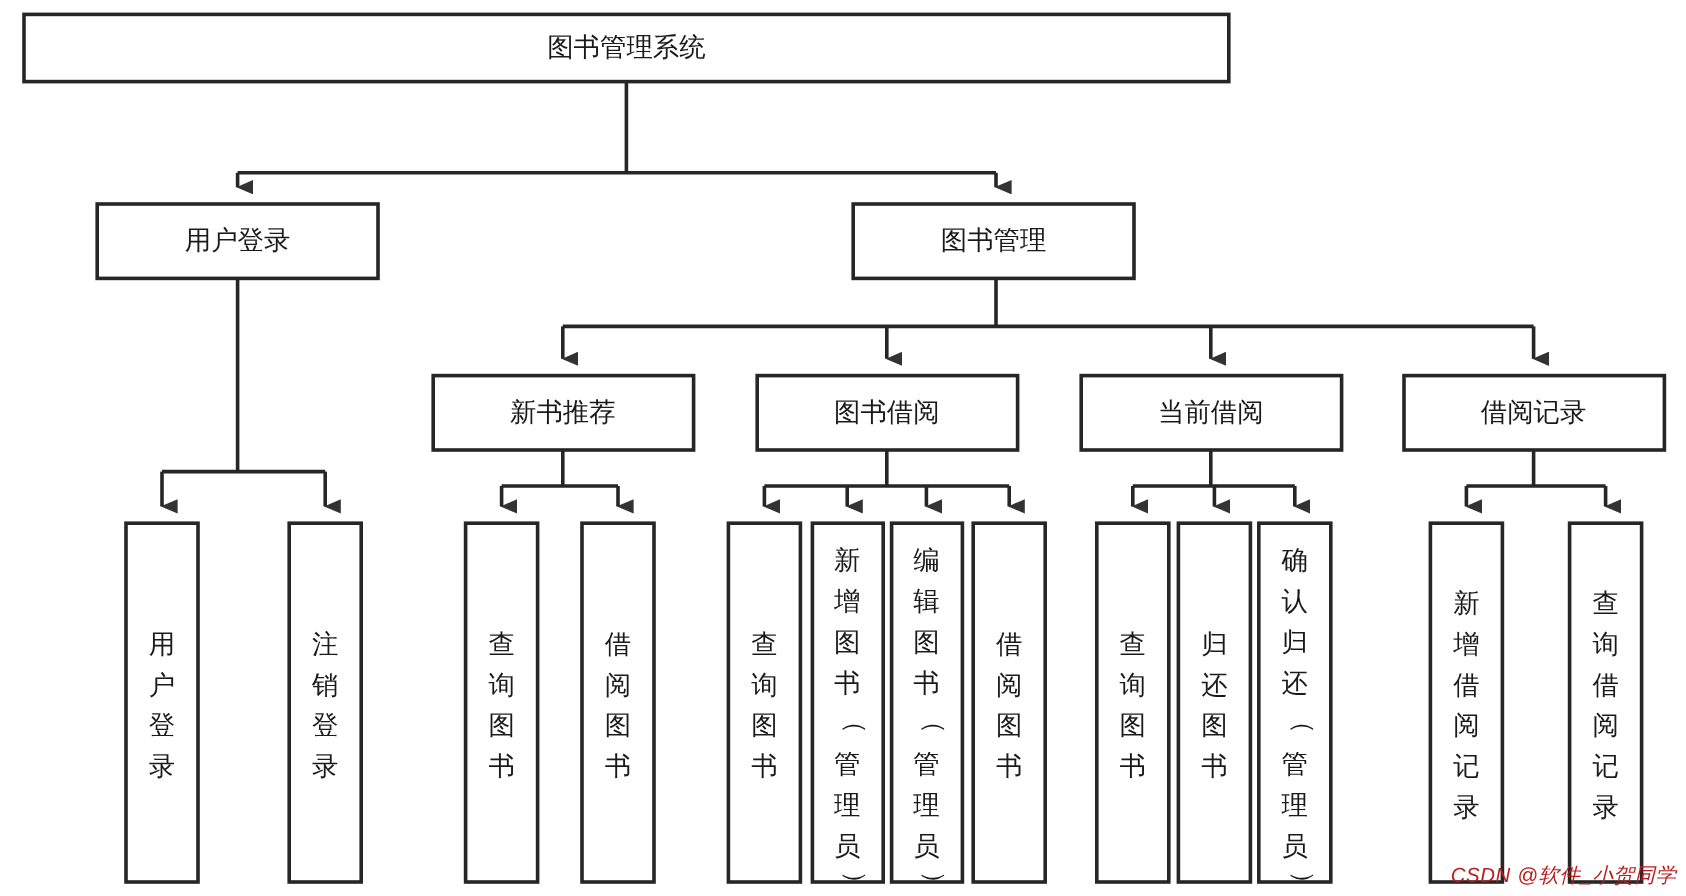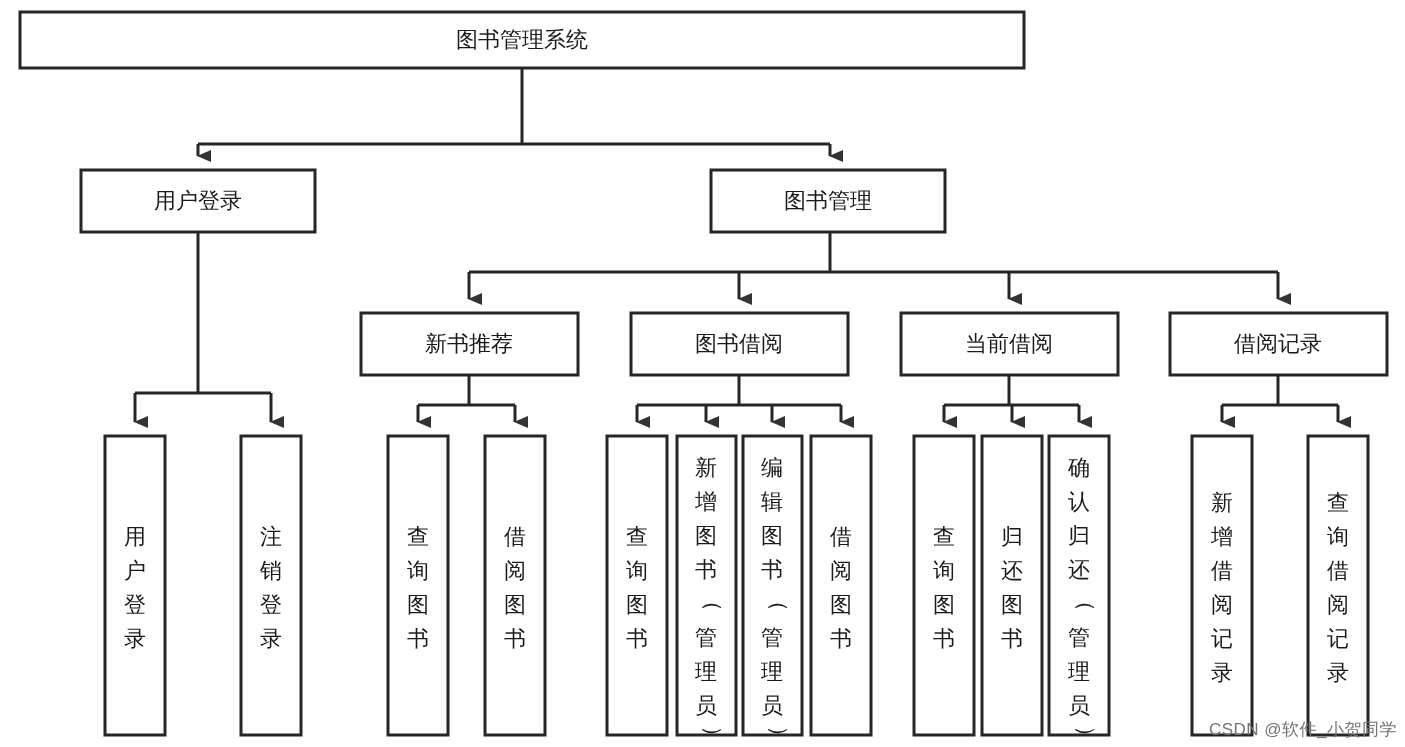--- a/index.html
+++ b/index.html
@@ -47,24 +47,25 @@
     font-size: 22px;
     fill: #1a1a1a;
     text-anchor: middle;
   }
   .watermark {
     position: absolute;
     right: 8px;
     bottom: 6px;
     font-family: "Liberation Sans", "DejaVu Sans", sans-serif;
     font-size: 17px;
-    color: #737373;
+    color: #b91c1c;
     letter-spacing: 0.5px;
     white-space: nowrap;
     user-select: none;
+    font-style: italic;
   }
 </style>
 </head>
 <body>
 
 <svg id="diagram" viewBox="0 0 1405 747" xmlns="http://www.w3.org/2000/svg">
 
   <defs>
     <marker id="arrow" viewBox="0 0 12 14" refX="6" refY="13" markerWidth="12" markerHeight="14" orient="auto-start-reverse" markerUnits="userSpaceOnUse">
       <path d="M 0 0 L 12 0 L 6 14 Z" class="arrow-head"></path>

